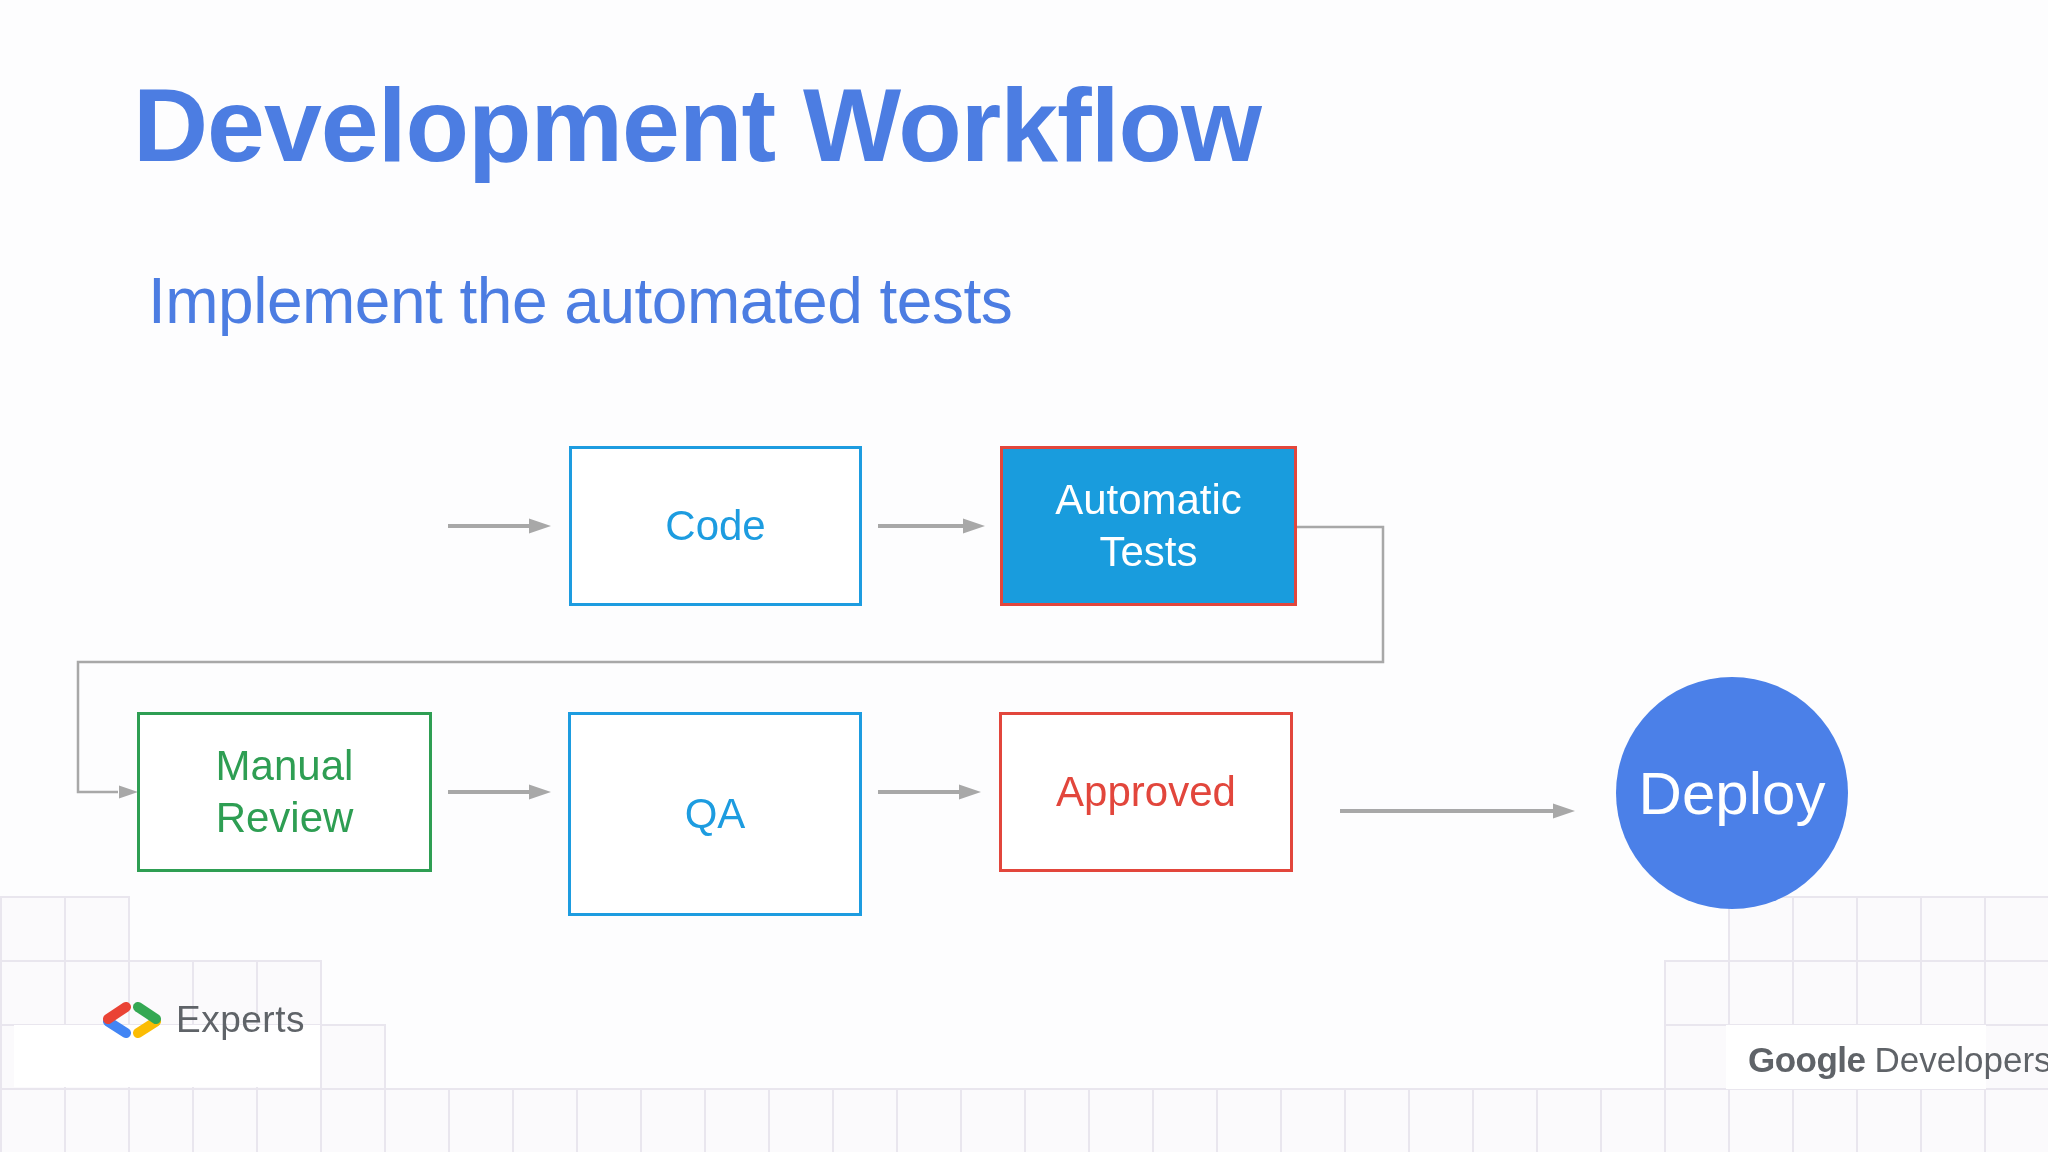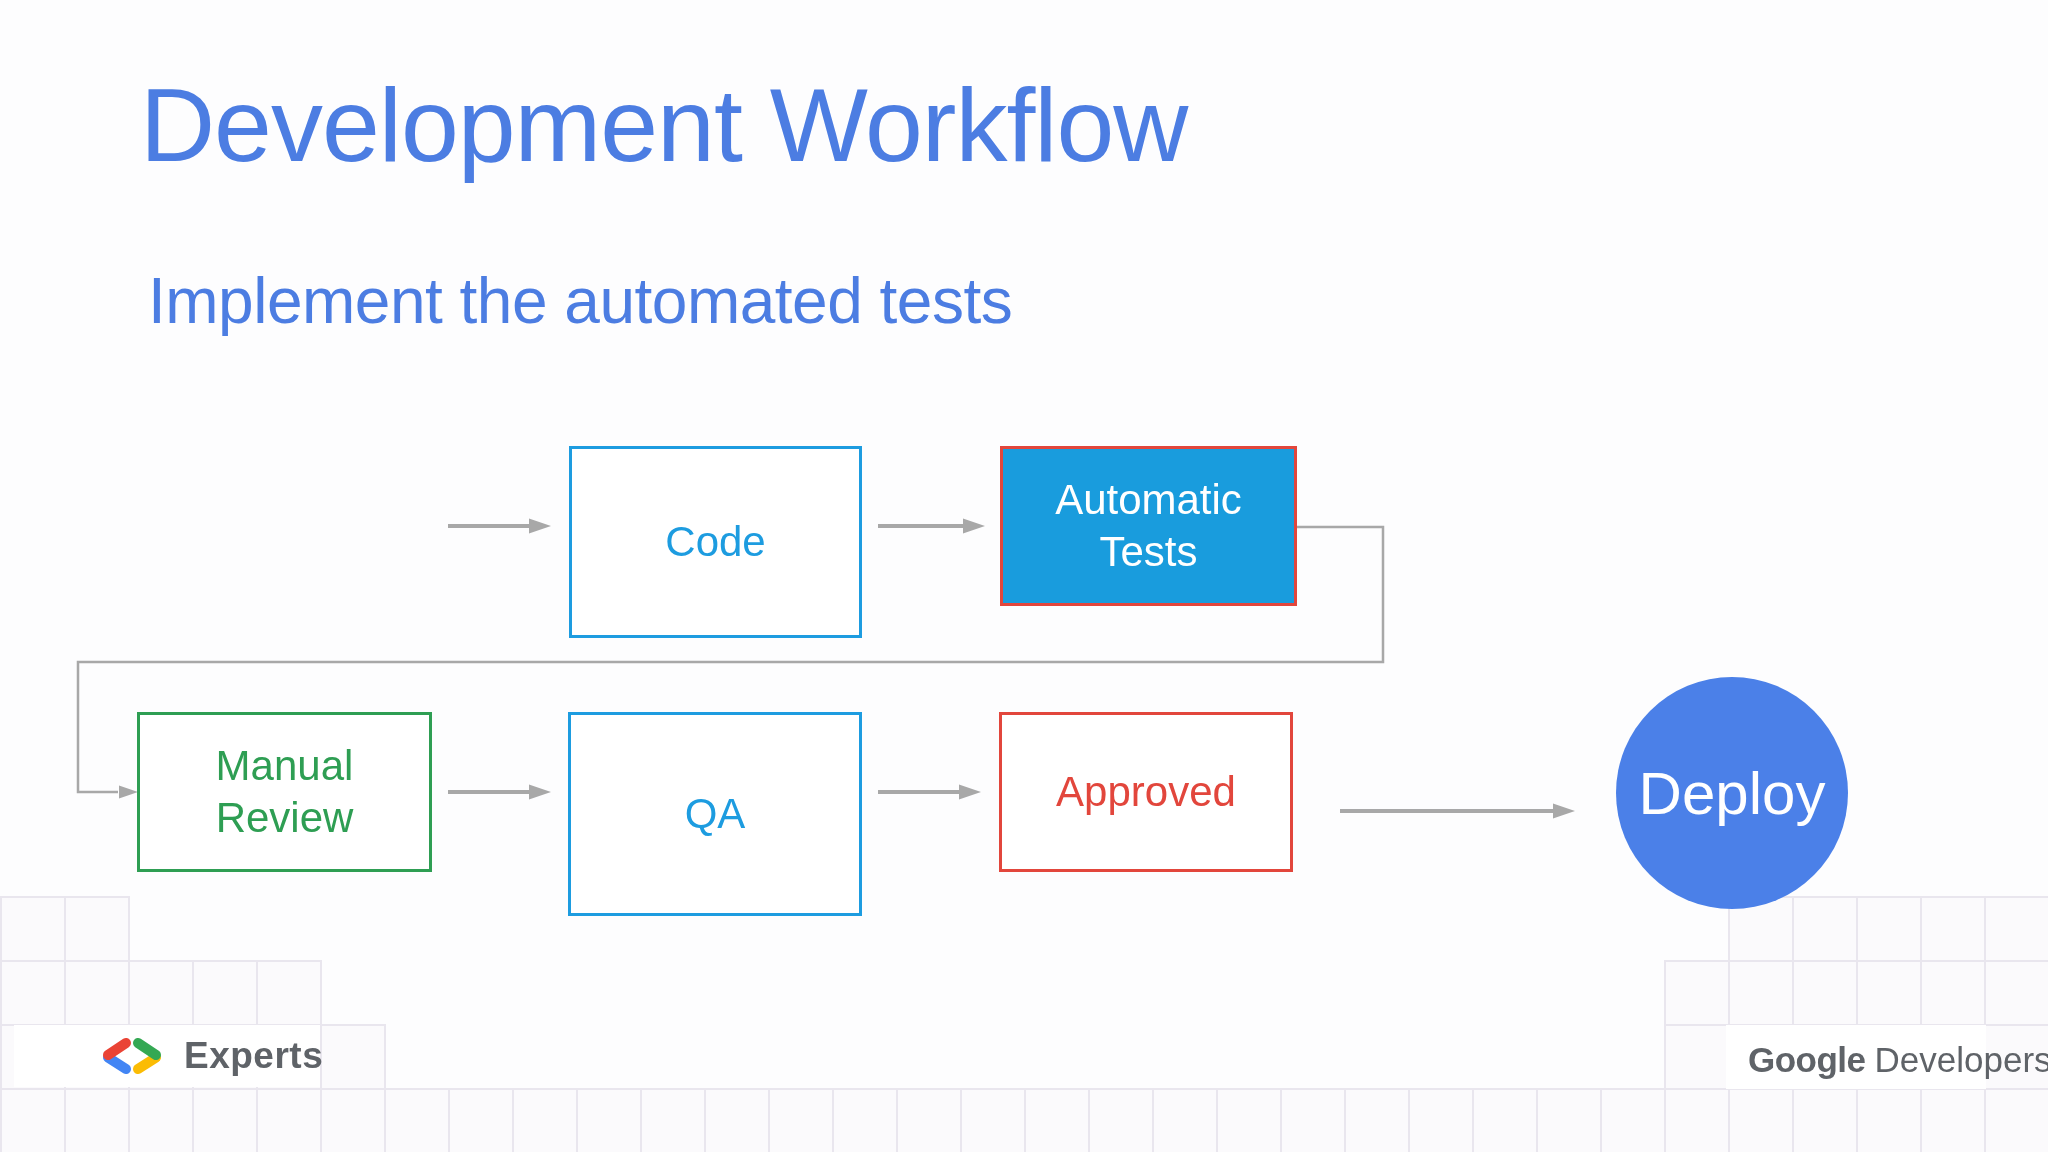--- a/index.html
+++ b/index.html
@@ -29,52 +29,52 @@
   .g2{left:0;top:960px;width:320px;height:192px;}
   .g6{left:320px;top:1024px;width:64px;height:128px;}
   .g3{left:0;top:1088px;width:2048px;height:64px;border-right:none;}
   .g4{left:1728px;top:896px;width:320px;height:256px;border-right:none;}
   .g5{left:1664px;top:960px;width:384px;height:192px;border-right:none;}
   .strip{position:absolute;background:#fff;}
   .s1{left:14px;top:1025px;width:306px;height:62px;}
   .s2{left:1726px;top:1025px;width:260px;height:64px;}
   
   .title{
-    position:absolute; left:140px; top:64px; margin:0;
-    font-size:104px; font-weight:400; line-height:1.18;
+    position:absolute; left:133px; top:64px; margin:0;
+    font-size:104px; font-weight:700; line-height:1.18;
     color:var(--title-blue); letter-spacing:-1px;
   }
   .subtitle{
     position:absolute; left:133px; top:250px; margin:15px;
     font-size:64px; font-weight:400; line-height:1.15;
     color:var(--title-blue); letter-spacing:-0.5px;
   }
   
   .node{
     position:absolute; display:flex; align-items:center; justify-content:center;
     text-align:center; font-size:42px; line-height:1.25; background:#fff;
     box-sizing:border-box;
   }
   .node .lbl{max-width:232px;}
   .n-tickets {left:137px; top:446px; width:295px; height:160px; border:3px solid var(--node-green); color:var(--node-green);}
-  .n-code    {left:569px; top:446px; width:293px; height:192px; border:3px solid var(--node-blue);  color:var(--node-blue);}
+  .n-code    {left:569px; top:446px; width:293px; height:160px; border:3px solid var(--node-blue);  color:var(--node-blue);}
   .n-auto    {left:1000px;top:446px; width:297px; height:160px; border:3px solid var(--node-red);   background:var(--node-blue-fill); color:#fff;text-align:center;}
   .n-manual  {left:137px; top:712px; width:295px; height:160px; border:3px solid var(--node-green); color:var(--node-green);text-align:center;}
   .n-qa      {left:568px; top:712px; width:294px; height:204px; border:3px solid var(--node-blue);  color:var(--node-blue);}
   .n-approved{left:999px; top:712px; width:294px; height:160px; border:3px solid var(--node-red);   color:var(--node-red);}
   .n-deploy{
     left:1616px; top:677px; width:232px; height:232px; border-radius:50%;
     background:var(--circle-blue); color:#fff; font-size:60px;
   }
   
   .wires{position:absolute; left:0; top:0; pointer-events:none;}
   
   .experts{
-    position:absolute; left:98px; top:1034px; height:44px;
-    display:flex; align-items:center; gap:18px;font-weight:bold;
+    position:absolute; left:98px; top:998px; height:44px;
+    display:flex; align-items:center; gap:10px;
   }
   .experts .txt{font-size:37px; color:var(--footer-gray); letter-spacing:0.5px;}
   .gdev{
     position:absolute; left:1748px; top:1040px;
     font-size:35px; color:var(--footer-gray); white-space:nowrap;
   }
   .gdev .b1{font-weight:700; letter-spacing:-0.5px;}
   .gdev .b2{font-weight:400; margin-left:9px; letter-spacing:0;}
 </style>
 </head>

